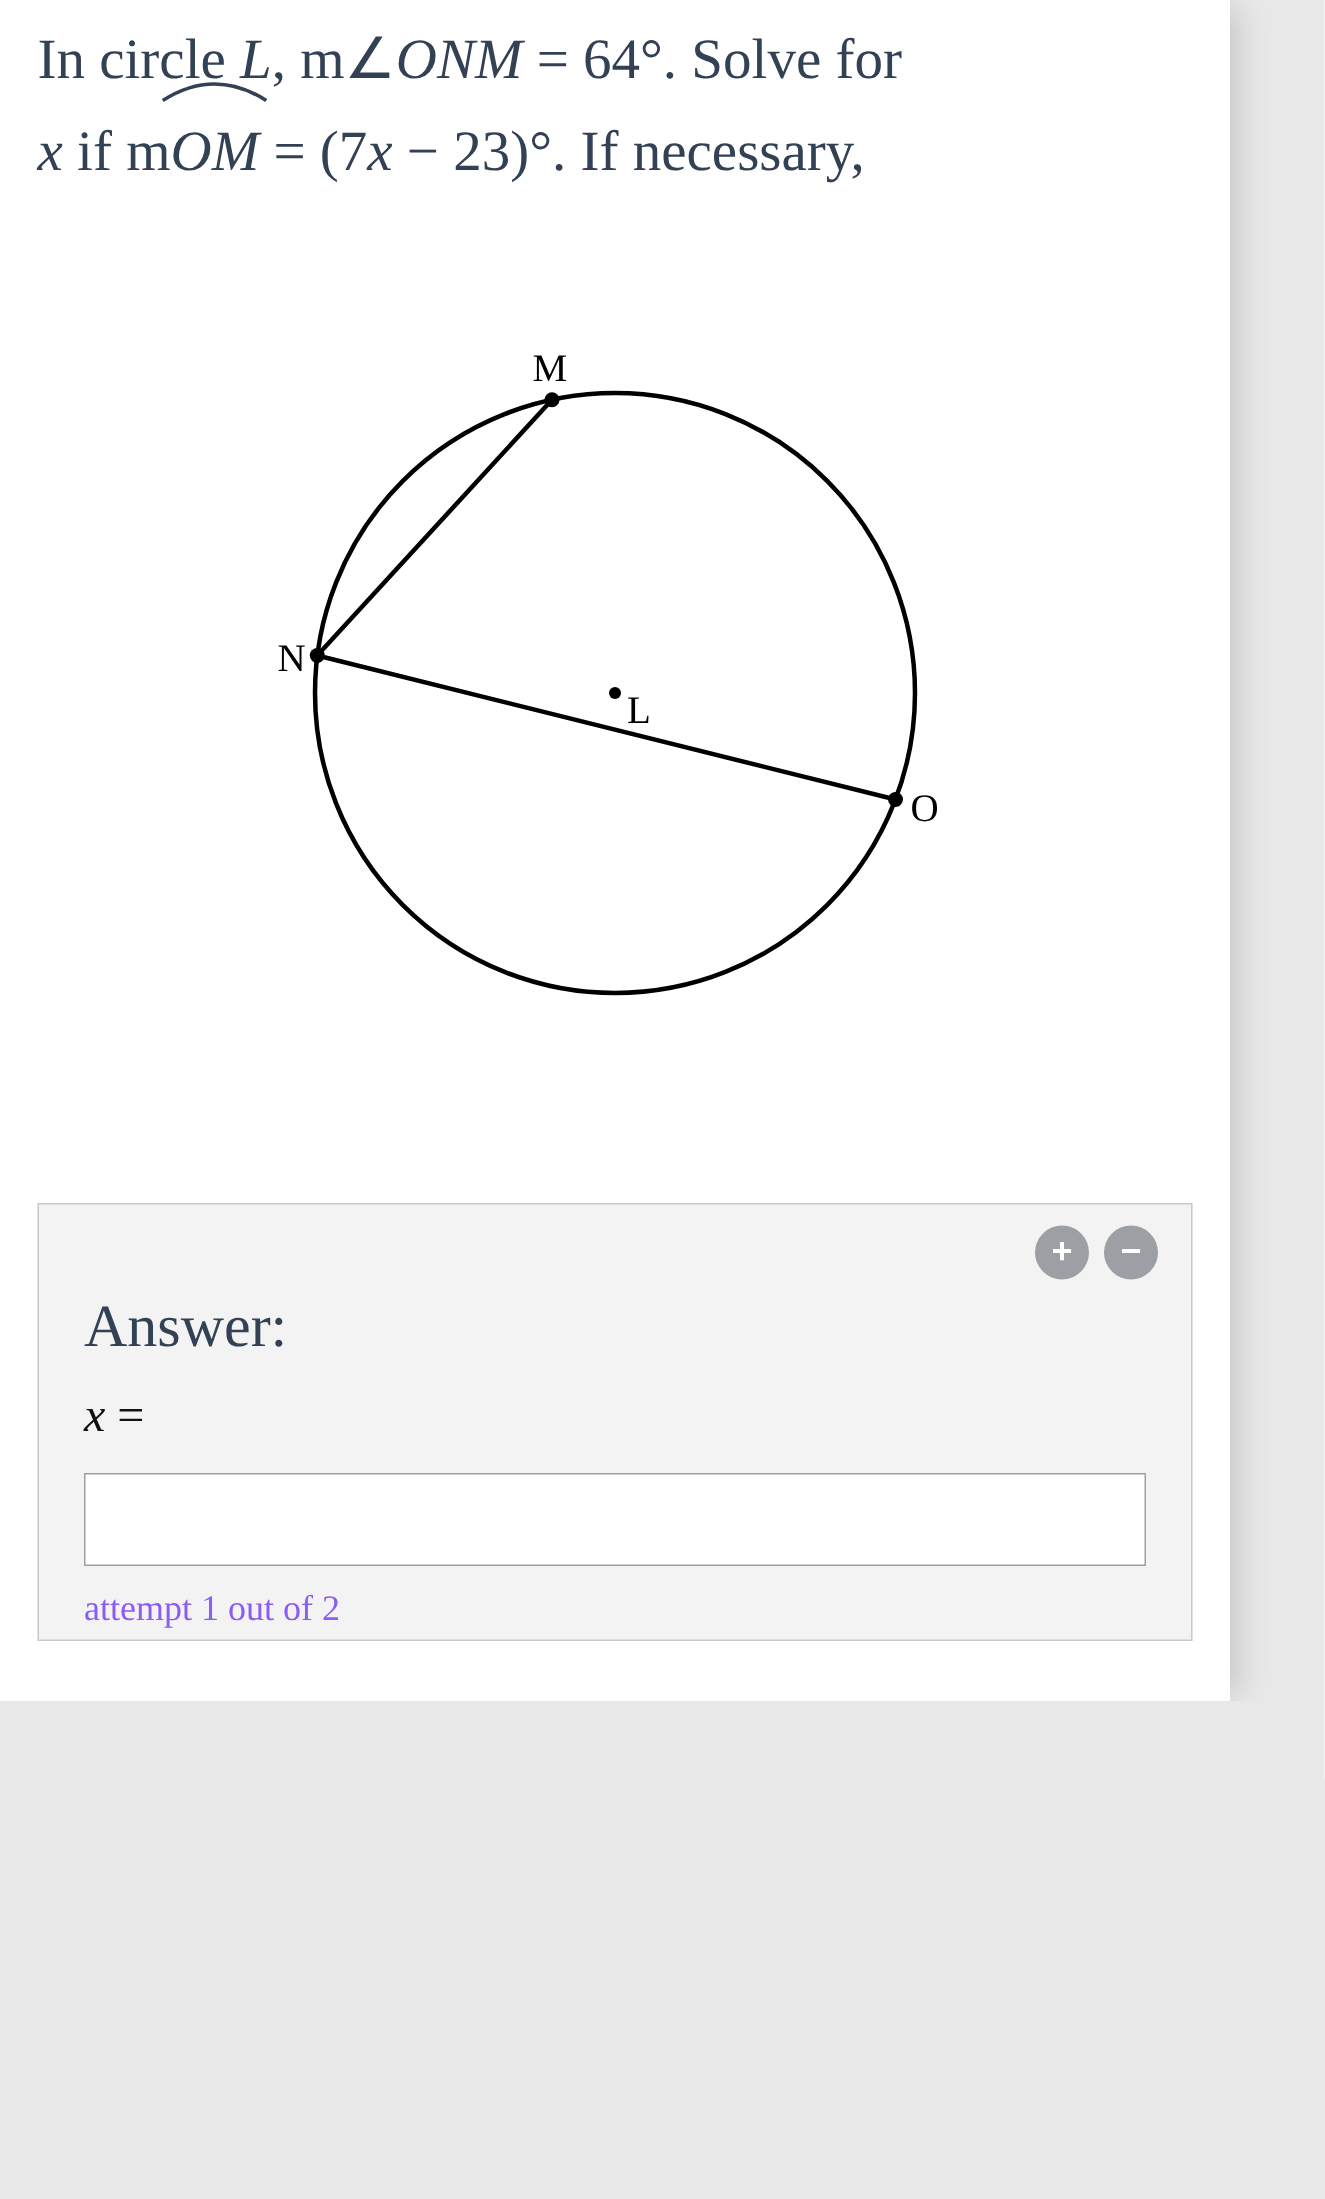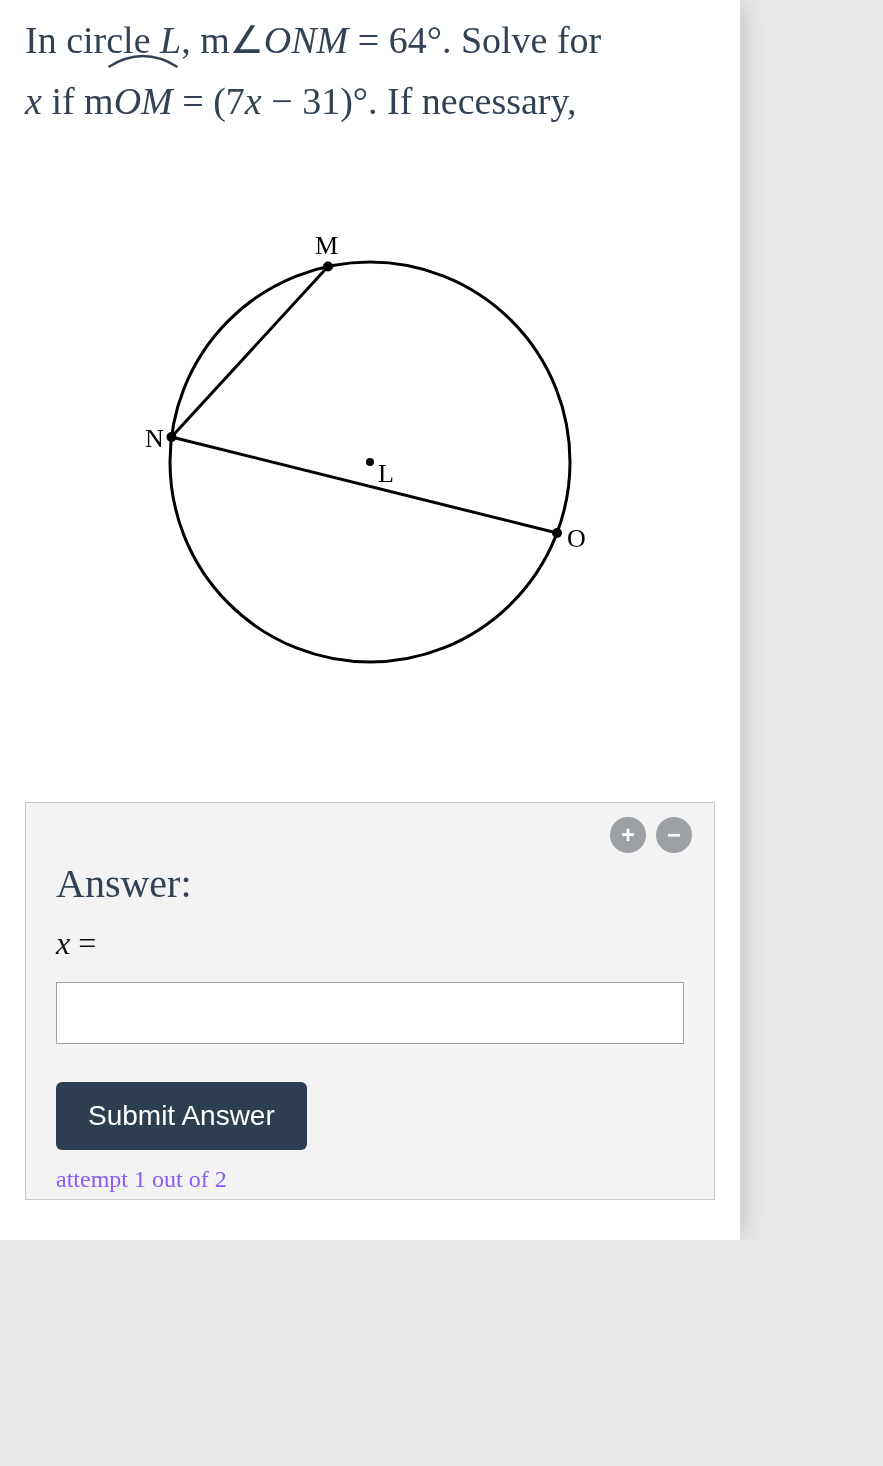--- a/index.html
+++ b/index.html
@@ -3,21 +3,21 @@
 <meta charset="utf-8">
 <style>
   * { box-sizing: border-box; }
   body {
     margin: 0;
     font-family: Georgia, 'Times New Roman', serif;
     background: #e8e8e8;
     width: 883px;
   }
   .page {
-    width: 740px;
+    width: 820px;
     background: #ffffff;
     padding: 0 25px 40px 25px;
     box-shadow: 10px 0 20px -5px rgba(0,0,0,0.15);
     position: relative;
   }
   .problem-text {
     font-size: 38px;
     color: #334155;
     line-height: 1.6;
     padding-top: 10px;
@@ -117,21 +117,21 @@
 
 <div class="page">
 
   <div class="problem-text">
     <span>In circle </span><span class="math-i">L</span><span>, m</span><span class="math">∠</span><span class="math-i">ONM</span><span class="math"> = </span><span class="math">64°</span><span>. Solve for</span>
     <br>
     <span class="math-i">x</span><span> if m</span><span class="arc-wrap">
       <svg class="arc-hat" viewBox="0 0 75 18">
           <path d="M3 16 Q37.5 -6 72 16" fill="none" stroke="#334155" stroke-width="2.4"></path>
         </svg>
-      <span class="math-i">OM</span></span><span class="math"> = </span><span class="math">(7</span><span class="math-i">x</span><span class="math"> − 31)°</span><span>. If necessary,</span>
+      <span class="math-i">OM</span></span><span class="math"> = </span><span class="math">(7</span><span class="math-i">x</span><span class="math"> − 23)°</span><span>. If necessary,</span>
     <br>
   </div>
 
   <div class="diagram-area">
     <svg width="450" height="450" viewBox="0 0 450 450">
       <circle cx="225" cy="230" r="200" fill="none" stroke="#000" stroke-width="3"></circle>
       <circle cx="225" cy="230" r="4" fill="#000"></circle>
       <text x="233" y="250" font-family="Times New Roman" font-size="26">L</text>
 
       <circle cx="183" cy="34.5" r="5" fill="#000"></circle>
@@ -155,17 +155,16 @@
       </button>
       <button class="tool-btn">
         <span>−</span>
       </button>
     </div>
     <div class="answer-label">Answer:</div>
     <div class="answer-var">
       <span class="math-i">x</span> <span class="math">=</span>
     </div>
     <input class="answer-input" type="text" style="">
-    <button class="submit-btn">Submit Answer</button>
     <div class="attempt">attempt 1 out of 2</div>
   </div>
 
 </div>
 
 </body></html>

